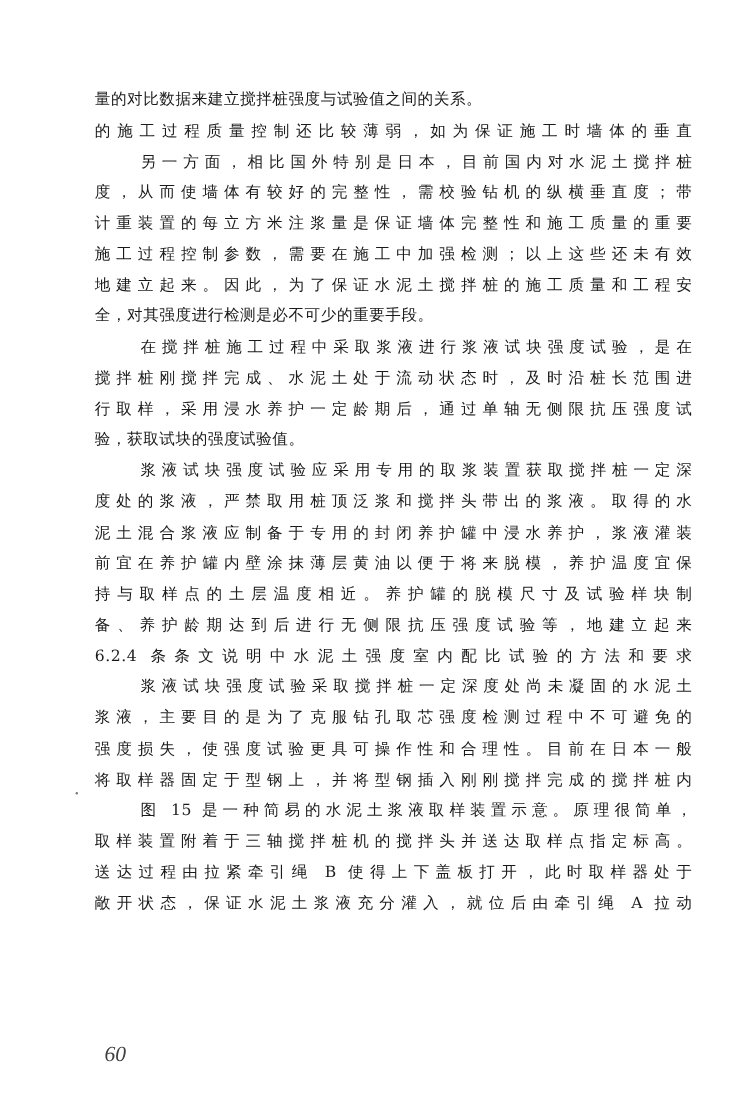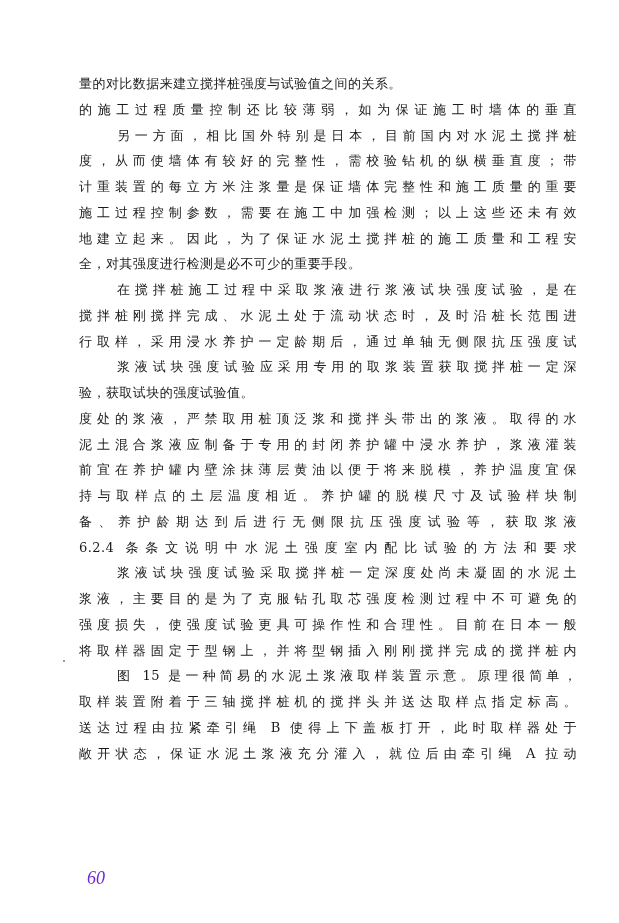--- a/index.html
+++ b/index.html
@@ -13,48 +13,48 @@
     height:25.75px; line-height:25.75px; font-size:13px;
     white-space:nowrap; text-align:justify; text-align-last:justify;
     letter-spacing:0.45px;
   }
   .line.last { text-align-last:left; }
   .line.indent { padding-left:38px; }
   .heading { font-weight:normal; }
   .heading .num { font-weight:bold; margin-right:16px; font-family:"Liberation Serif", serif; }
   .page-number {
     position:absolute; left:87px; top:868px; font-style:italic; font-size:18px;
-    font-family:"Liberation Serif", serif; color:#6d28d9;
+    font-family:"Liberation Serif", serif; color:#404040;
   }
   .stray-dot {
     position:absolute; left:63px; top:660px; width:2px; height:2px; background:#777; border-radius:1px;
   }
 </style>
 </head>
 <body>
 
 <div class="page" id="body">
     <div class="line last">量的对比数据来建立搅拌桩强度与试验值之间的关系。</div>
     <div class="line">的施工过程质量控制还比较薄弱，如为保证施工时墙体的垂直</div>
     <div class="line indent">另一方面，相比国外特别是日本，目前国内对水泥土搅拌桩</div>
     <div class="line">度，从而使墙体有较好的完整性，需校验钻机的纵横垂直度；带</div>
     <div class="line">计重装置的每立方米注浆量是保证墙体完整性和施工质量的重要</div>
     <div class="line">施工过程控制参数，需要在施工中加强检测；以上这些还未有效</div>
     <div class="line">地建立起来。因此，为了保证水泥土搅拌桩的施工质量和工程安</div>
     <div class="line last">全，对其强度进行检测是必不可少的重要手段。</div>
     <div class="line indent">在搅拌桩施工过程中采取浆液进行浆液试块强度试验，是在</div>
     <div class="line">搅拌桩刚搅拌完成、水泥土处于流动状态时，及时沿桩长范围进</div>
     <div class="line">行取样，采用浸水养护一定龄期后，通过单轴无侧限抗压强度试</div>
+    <div class="line last">验，获取试块的强度试验值。</div>
     <div class="line indent">浆液试块强度试验应采用专用的取浆装置获取搅拌桩一定深</div>
-    <div class="line last">验，获取试块的强度试验值。</div>
     <div class="line">度处的浆液，严禁取用桩顶泛浆和搅拌头带出的浆液。取得的水</div>
     <div class="line">泥土混合浆液应制备于专用的封闭养护罐中浸水养护，浆液灌装</div>
     <div class="line">前宜在养护罐内壁涂抹薄层黄油以便于将来脱模，养护温度宜保</div>
     <div class="line">持与取样点的土层温度相近。养护罐的脱模尺寸及试验样块制</div>
-    <div class="line">备、养护龄期达到后进行无侧限抗压强度试验等，获取浆液</div>
+    <div class="line">备、养护龄期达到后进行无侧限抗压强度试验等，地建立起来</div>
     <div class="line">6.2.4 条条文说明中水泥土强度室内配比试验的方法和要求</div>
     <div class="line indent">浆液试块强度试验采取搅拌桩一定深度处尚未凝固的水泥土</div>
     <div class="line">浆液，主要目的是为了克服钻孔取芯强度检测过程中不可避免的</div>
     <div class="line">强度损失，使强度试验更具可操作性和合理性。目前在日本一般</div>
     <div class="line">将取样器固定于型钢上，并将型钢插入刚刚搅拌完成的搅拌桩内</div>
     <div class="line indent">图 15 是一种简易的水泥土浆液取样装置示意。原理很简单，</div>
     <div class="line">取样装置附着于三轴搅拌桩机的搅拌头并送达取样点指定标高。</div>
     <div class="line">送达过程由拉紧牵引绳 B 使得上下盖板打开，此时取样器处于</div>
     <div class="line">敞开状态，保证水泥土浆液充分灌入，就位后由牵引绳 A 拉动</div>
   </div>

